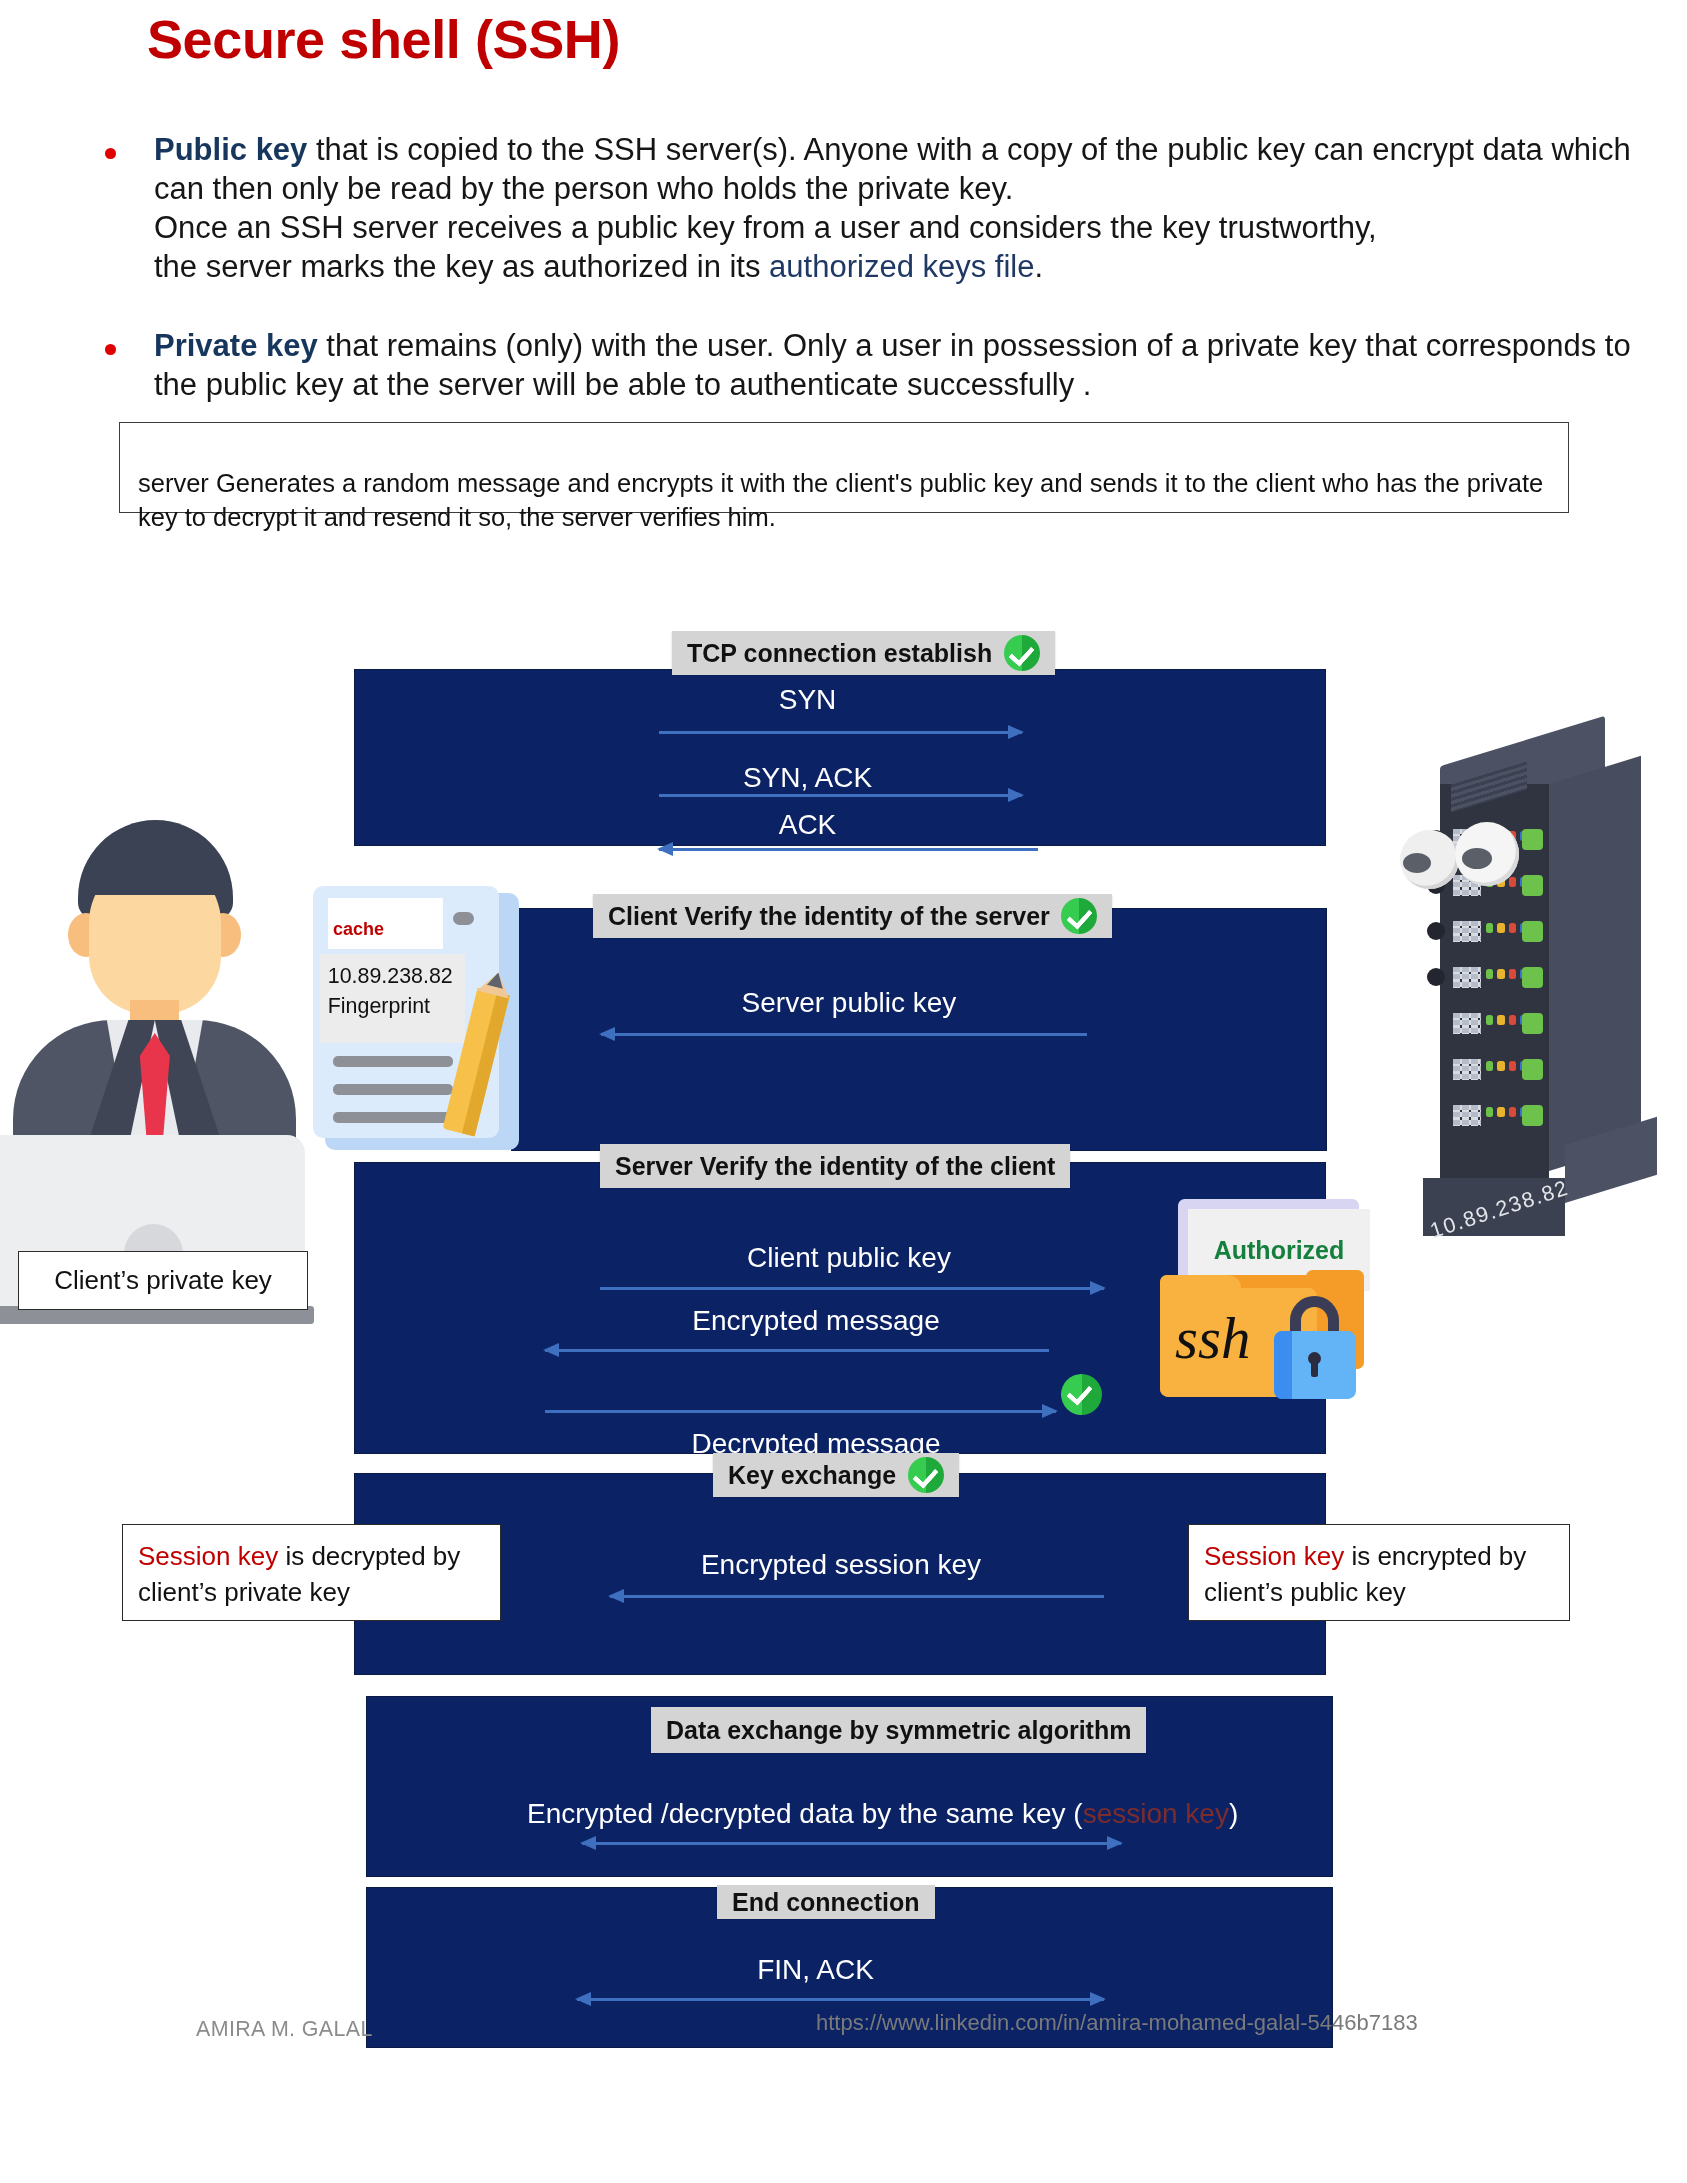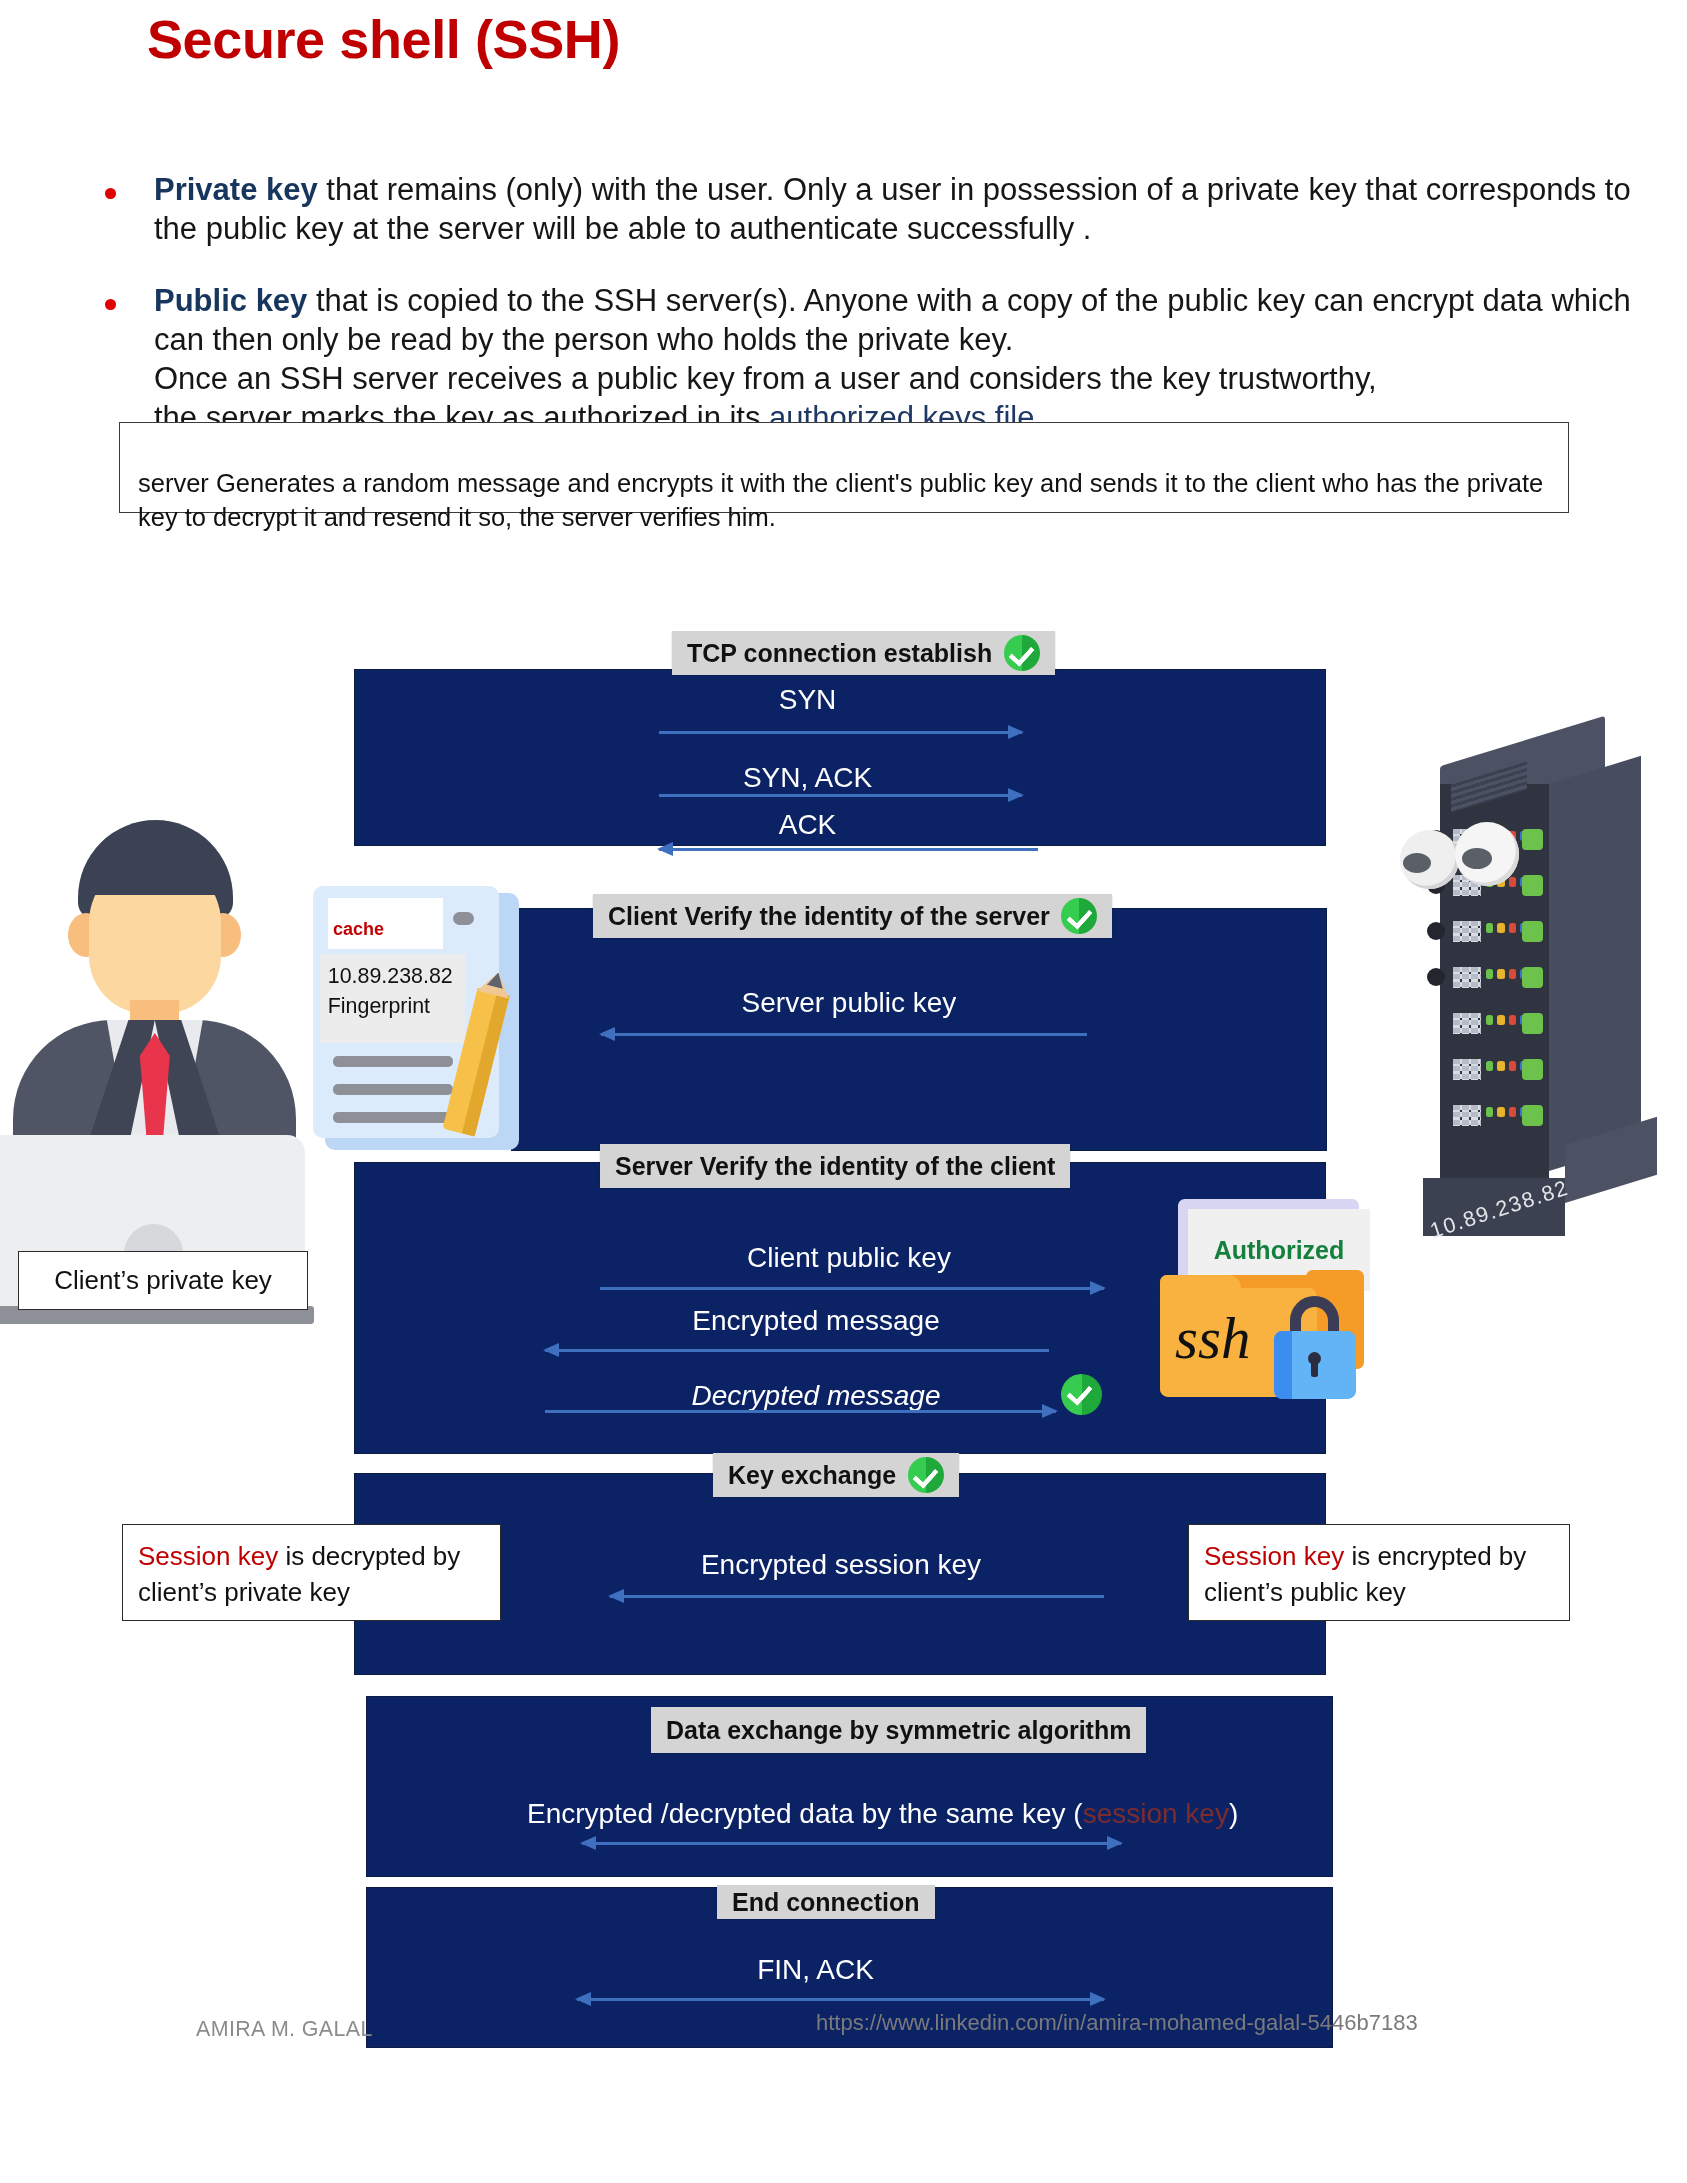--- a/index.html
+++ b/index.html
@@ -236,35 +236,35 @@
 </style>
 </head>
 <body>
 
 <div id="page">
 
   <div class="title">Secure shell (SSH)</div>
 
   <div class="bullets">
 
-    <div class="bullet-row" style="margin-top:40px;">
-      <span class="bullet-dot"></span>
-      <div class="bullet-text">
-        <span class="kw">Private key</span><span> that remains (only) with the user. Only a user in possession of a private key that corresponds to the public key at the server will be able to authenticate successfully .</span>
-      </div>
-    </div>
-
     <div class="bullet-row">
       <span class="bullet-dot"></span>
       <div class="bullet-text">
         <span class="kw">Public key</span><span> that is copied to the SSH server(s). Anyone with a copy of the public key can encrypt data which can then only be read by the person who holds the private key.</span><br>
         <span>Once an SSH server receives a public key from a user and considers the key trustworthy,</span><br>
         <span>the server marks the key as authorized in its </span><span class="lnk">authorized keys file</span><span>.</span>
       </div>
     </div>
+
+    <div class="bullet-row" style="margin-top:40px;">
+      <span class="bullet-dot"></span>
+      <div class="bullet-text">
+        <span class="kw">Private key</span><span> that remains (only) with the user. Only a user in possession of a private key that corresponds to the public key at the server will be able to authenticate successfully .</span>
+      </div>
+    </div>
   </div>
 
   <div class="note-box">
     <div class="note-text">server Generates a random message and encrypts it with the client's public key and sends it to the client who has the private key to decrypt it and resend it so, the server verifies him.</div>
   </div>
 
   <div class="diagram">
 
     <div class="blueblk" style="left:354px; top:669px; width:972px; height:177px;"></div>
 
@@ -315,21 +315,21 @@
       <span class="shaft"></span>
         <span class="head r"></span>
     </div>
 
     <div class="msg" style="left:651px; top:1305px; width:330px;">Encrypted message</div>
     <div class="arrow" style="left:545px; top:1341px; width:504px;">
       <span class="shaft"></span>
         <span class="head l"></span>
     </div>
 
-    <div class="msg" style="left:651px; top:1380px; width:330px;font-style:italic;">Decrypted message</div>
+    <div class="msg" style="left:651px; top:1428px; width:330px;">Decrypted message</div>
     <div class="arrow" style="left:545px; top:1402px; width:511px;">
       <span class="shaft"></span>
         <span class="head r"></span>
     </div>
     <span class="check free" style="left:1061px; top:1374px; width:41px; height:41px;"></span>
 
     <div class="blueblk" style="left:354px; top:1473px; width:972px; height:202px;"></div>
 
     <div class="graylbl" style="left:713px; top:1453px; height:44px;">
       <span>Key exchange</span>

